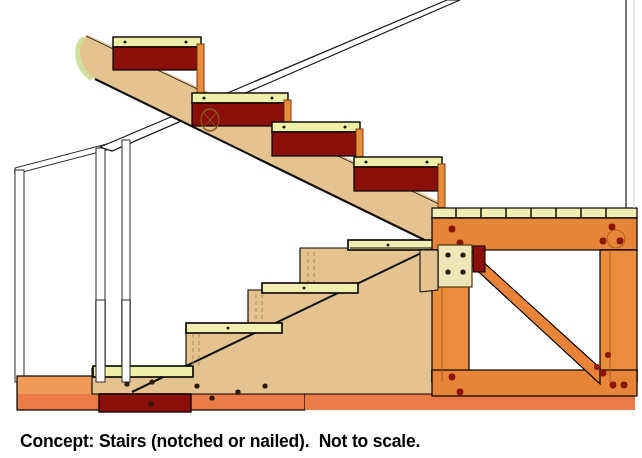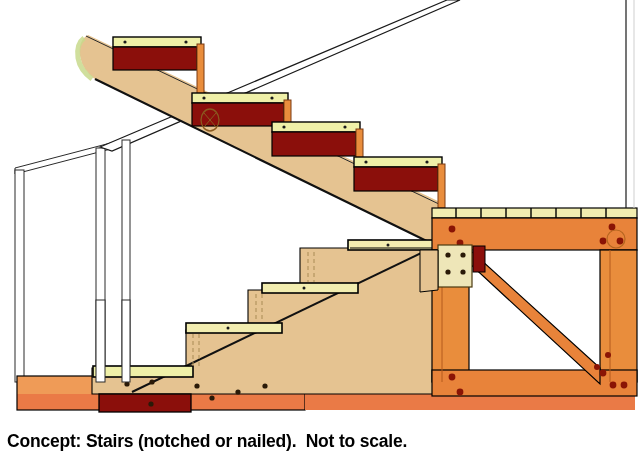--- a/index.html
+++ b/index.html
@@ -12,21 +12,21 @@
     position:relative;width:642px;height:458px;background:#ffffff;
   }
   #diagram-svg{position:absolute;left:0;top:0;width:642px;height:458px;display:block;}
   #caption{
     position:absolute;left:0;top:424px;width:642px;height:34px;
     display:flex;align-items:center;
   }
   #caption-text{
     font-family:"Liberation Sans", sans-serif;
     font-size:17.5px;font-weight:bold;color:#000000;
-    letter-spacing:-0.2px;margin-left:7px;white-space:pre;
+    letter-spacing:-0.2px;margin-left:20px;white-space:pre;
   }
 </style>
 </head>
 <body>
 
 <div id="page">
 
   <svg id="diagram-svg" viewBox="0 0 642 458">
     <defs>
       <clipPath id="clipAll">

